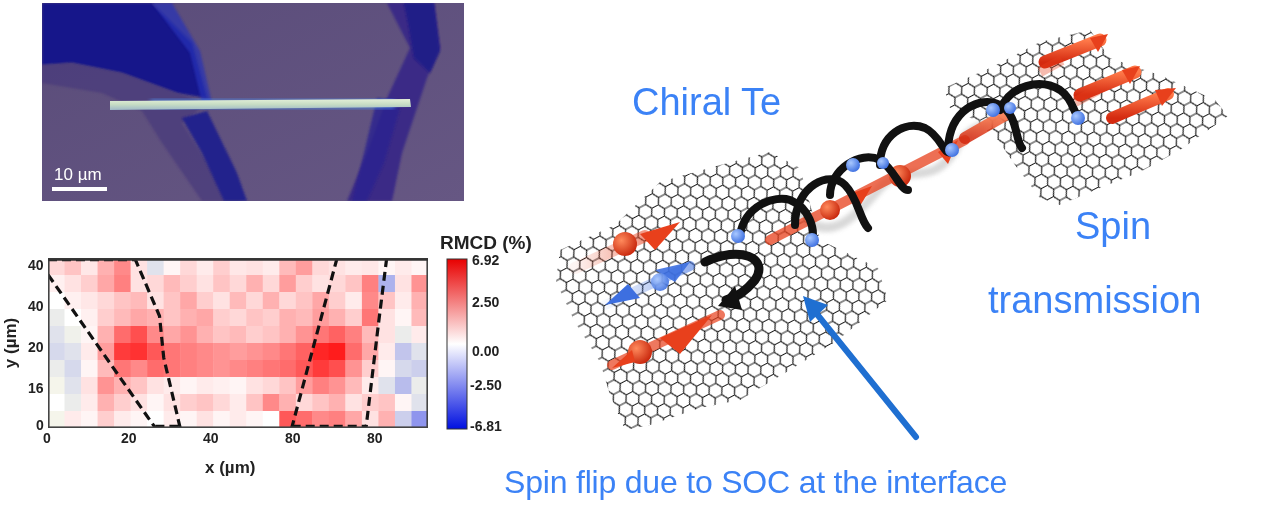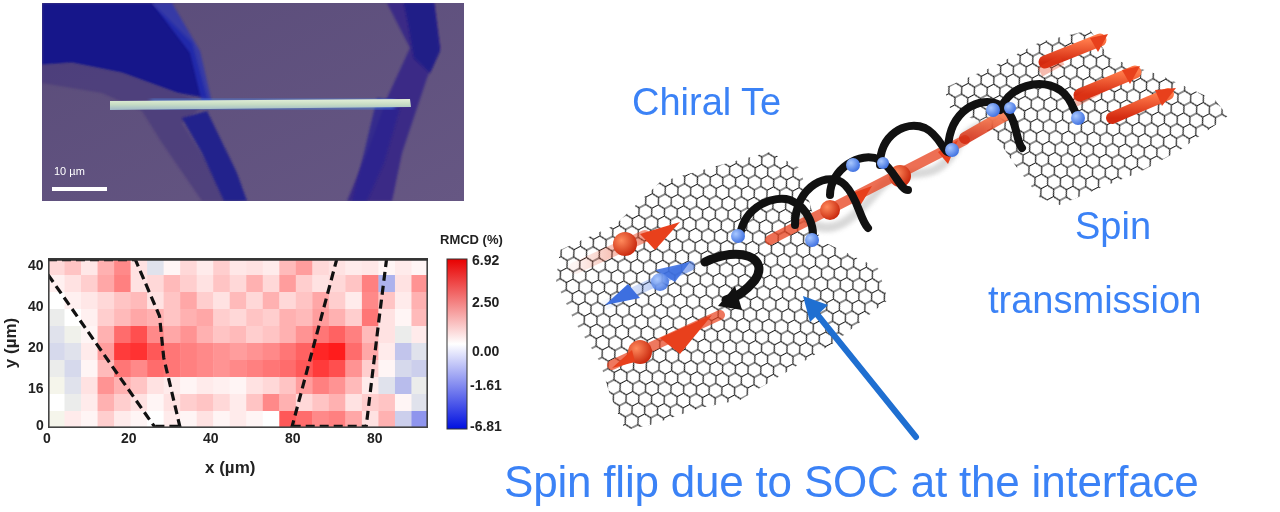--- a/index.html
+++ b/index.html
@@ -2,26 +2,26 @@
 <html><head>
 <meta charset="utf-8">
 <style>
   html, body { margin: 0; padding: 0; background: #ffffff; }
   body { width: 1280px; height: 512px; position: relative; overflow: hidden;
          font-family: "Liberation Sans", sans-serif; }
   #stage { position: absolute; left: 0; top: 0; width: 1280px; height: 512px; }
   .lbl { position: absolute; color: #3b82f6; white-space: nowrap;
          font-family: "Liberation Sans", sans-serif; }
   .big { font-size: 38px; line-height: 40px; }
-  .caption { font-size: 44px; line-height: 44px; }
+  .caption { font-size: 32px; line-height: 44px; }
   .tick { font-size: 14px; font-weight: bold; color: #222; position: absolute;
           font-family: "Liberation Sans", sans-serif; }
   .axis-title { font-size: 17px; font-weight: bold; color: #222; position: absolute;
           font-family: "Liberation Sans", sans-serif; }
-  .scale-lbl { position: absolute; color: #ffffff; font-size: 11px;
+  .scale-lbl { position: absolute; color: #ffffff; font-size: 17px;
                font-family: "Liberation Sans", sans-serif; }
 </style>
 </head>
 <body>
 
 <div id="stage">
 
   <svg style="position:absolute;left:42px;top:3px" width="422" height="198" viewBox="0 0 422 198">
     <defs>
       <linearGradient id="bgGrad" x1="0" y1="0" x2="1" y2="1">
@@ -327,25 +327,25 @@
   <svg style="position:absolute;left:446px;top:258px" width="22" height="172" viewBox="0 0 22 172">
     <defs>
       <linearGradient id="cbGrad" x1="0" y1="0" x2="0" y2="1">
         <stop offset="0" stop-color="#e80000"></stop>
         <stop offset="0.5" stop-color="#ffffff"></stop>
         <stop offset="1" stop-color="#0010e0"></stop>
       </linearGradient>
     </defs>
     <rect x="1" y="1" width="20" height="170" fill="url(#cbGrad)" stroke="#333" stroke-width="1"></rect>
   </svg>
-  <div class="tick" style="left:440px;top:232px;font-size:13px">RMCD (%)</div>
+  <div class="tick" style="left:440px;top:232px;font-size:19px">RMCD (%)</div>
   <div class="tick" style="left:472px;top:252px">6.92</div>
   <div class="tick" style="left:472px;top:294px">2.50</div>
   <div class="tick" style="left:472px;top:343px">0.00</div>
-  <div class="tick" style="left:470px;top:377px">-1.61</div>
+  <div class="tick" style="left:470px;top:377px">-2.50</div>
   <div class="tick" style="left:470px;top:418px">-6.81</div>
 
   <svg style="position:absolute;left:540px;top:0" width="740" height="450" viewBox="540 0 740 450">
     <defs>
       <pattern id="hexPat" width="21" height="12.12" patternUnits="userSpaceOnUse" patternTransform="rotate(-28) scale(1.05)">
         <path d="M0 6.06 L3.5 0 L10.5 0 L14 6.06 L10.5 12.12 L3.5 12.12 Z M14 6.06 L21 6.06" fill="none" stroke="#1c1c1c" stroke-width="1.15"></path>
       </pattern>
       <linearGradient id="redBody" x1="0" y1="0" x2="0" y2="1">
         <stop offset="0" stop-color="#ff7a4a"></stop>
         <stop offset="1" stop-color="#d42a10"></stop>

